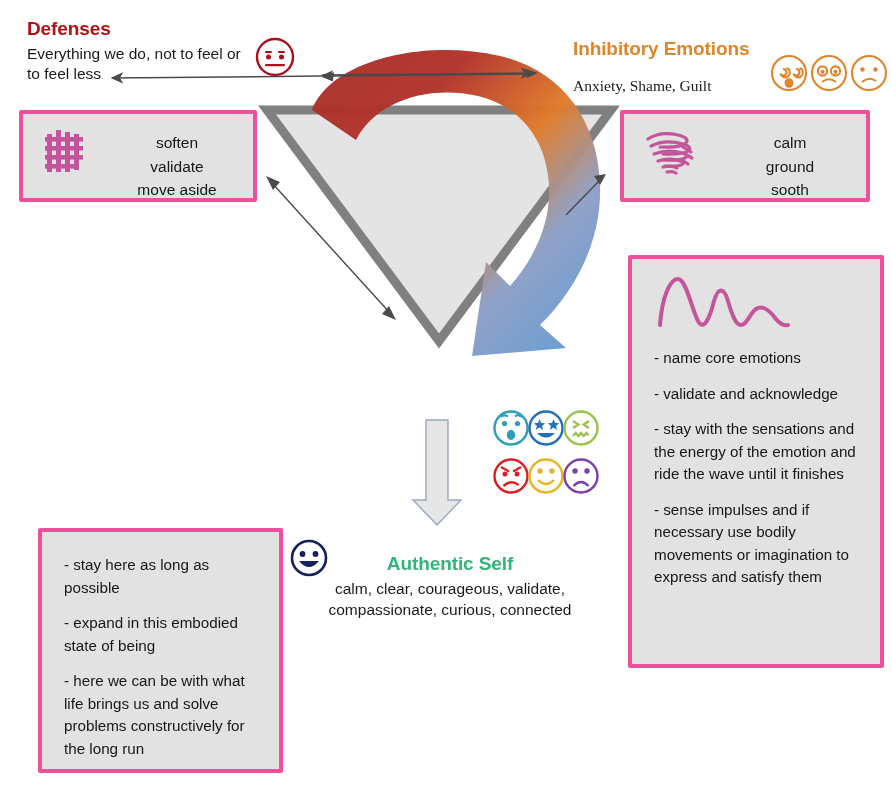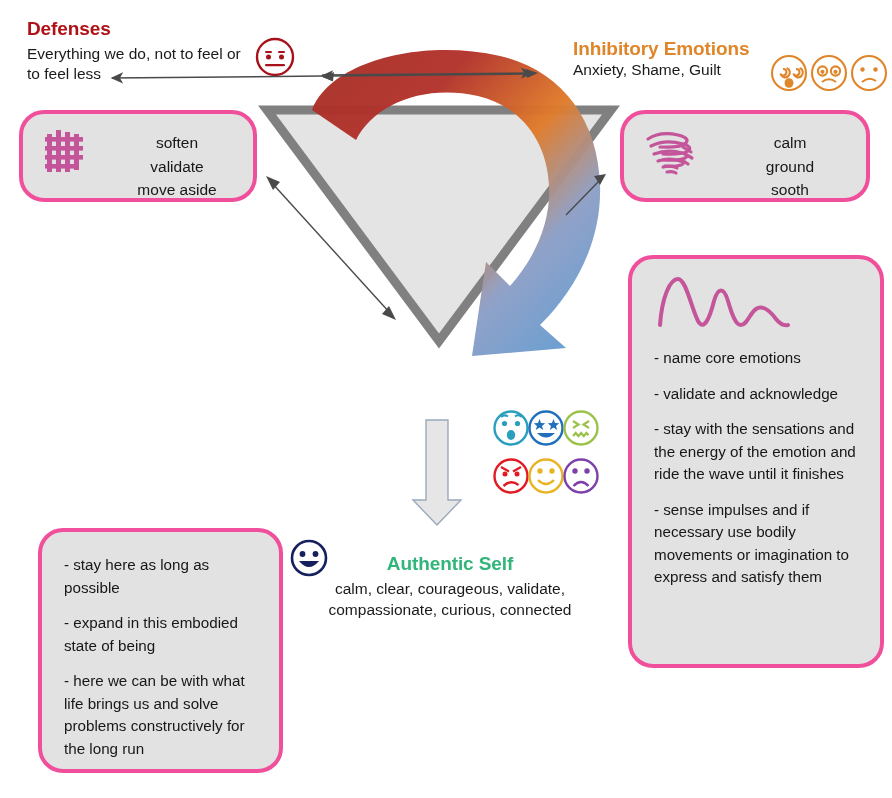--- a/index.html
+++ b/index.html
@@ -32,21 +32,21 @@
     font-size: 15.5px;
     color: #1a1a1a;
     line-height: 1.32;
   }
 
   
   .callout {
     box-sizing: border-box;
     background: #e2e2e2;
     border: 4px solid #f0509b;
-    border-radius: 25px;
+    border-radius: 2px;
   }
   .callout-lines {
     font-size: 15.5px;
     color: #171717;
     line-height: 1.52;
     text-align: center;
   }
   .callout-bullets {
     font-size: 15.2px;
     color: #171717;
@@ -98,21 +98,21 @@
     </div>
     <div class="callout-lines abs" style="left:88px; top:17px; width:132px;">
       <div>soften</div>
       <div>validate</div>
       <div>move aside</div>
     </div>
   </div>
 
   <div class="abs" style="left:573px; top:38px;">
     <div class="sec-title" style="color:#e0862a;">Inhibitory Emotions</div>
-    <div class="sec-sub" style="margin-top:0;">Anxiety, Shame, Guilt</div>
+    <div class="sec-sub" style="margin-top:16px;font-family:Liberation Serif, serif;">Anxiety, Shame, Guilt</div>
   </div>
 
   <div class="abs" style="left:770px; top:52px;">
     <svg width="118" height="42" viewBox="0 0 118 42">
       <g fill="none" stroke="#e0862a" stroke-width="2.1">
 
         <circle cx="19" cy="21" r="17"></circle>
         <path d="M13 17 a3.2 3.2 0 1 1 -2.6 4.6 a4.8 4.8 0 1 0 6.2 -5.6"></path>
         <path d="M26 17 a3.2 3.2 0 1 1 -2.6 4.6 a4.8 4.8 0 1 0 6.2 -5.6"></path>
         <ellipse cx="19" cy="31" rx="3.4" ry="3.8" fill="#e0862a"></ellipse>

